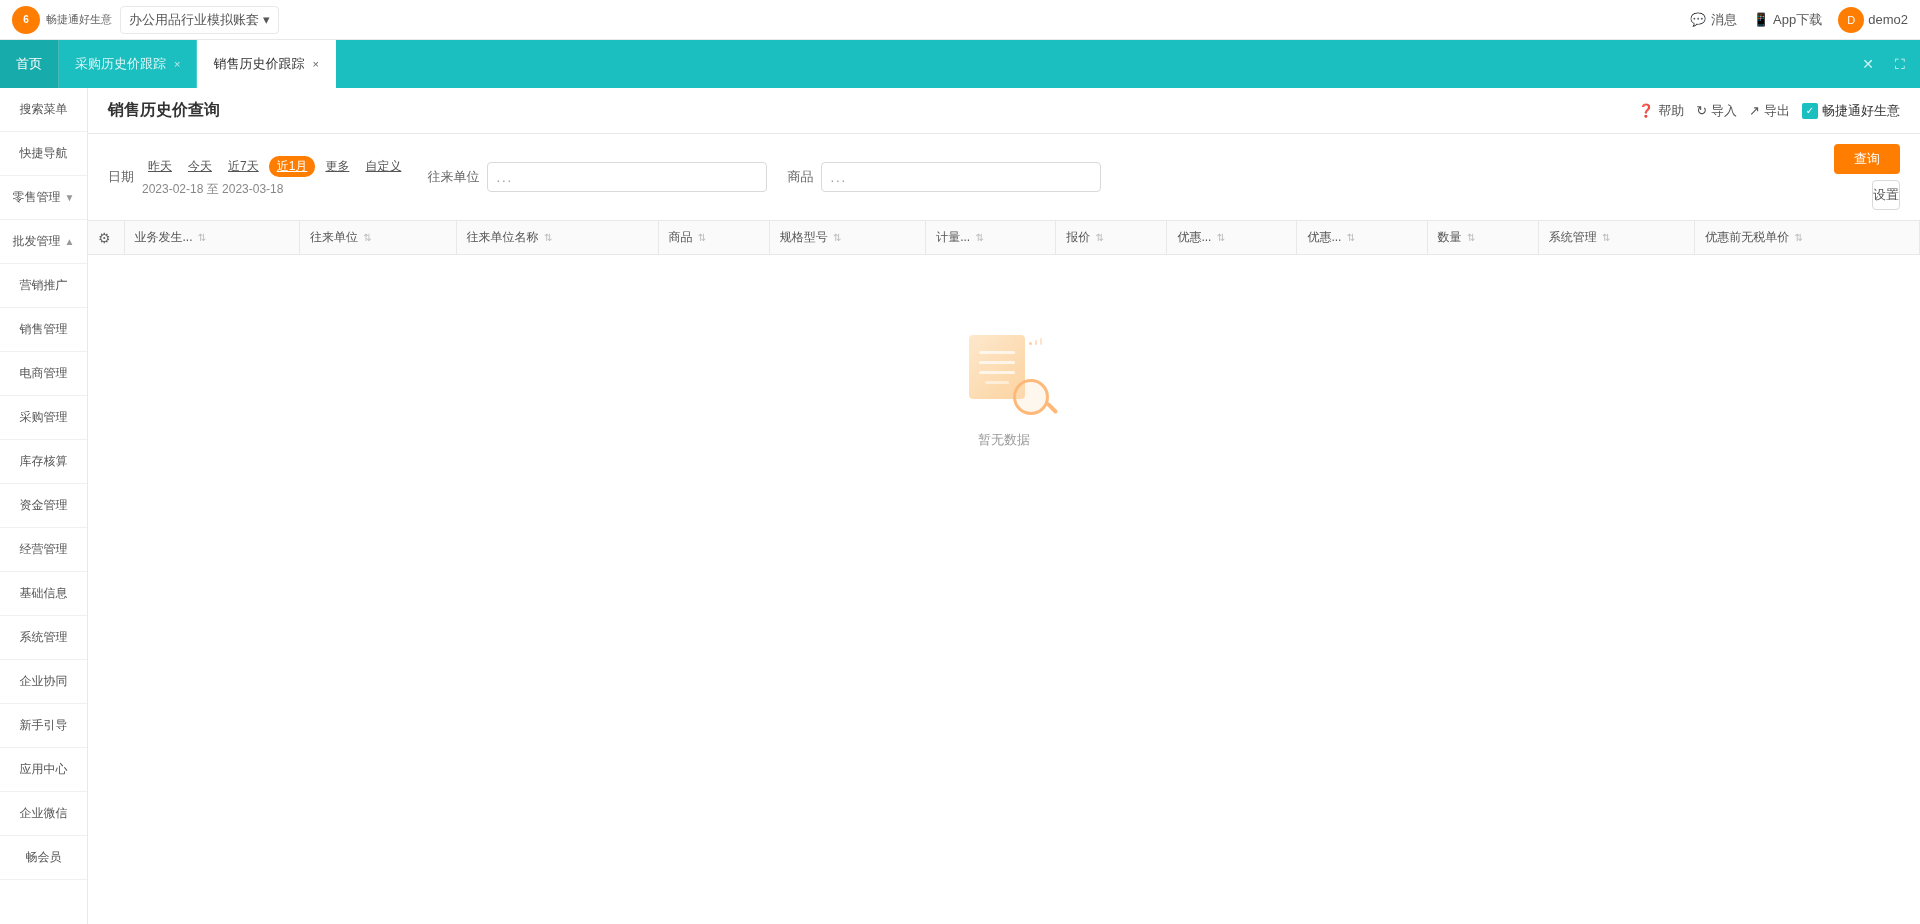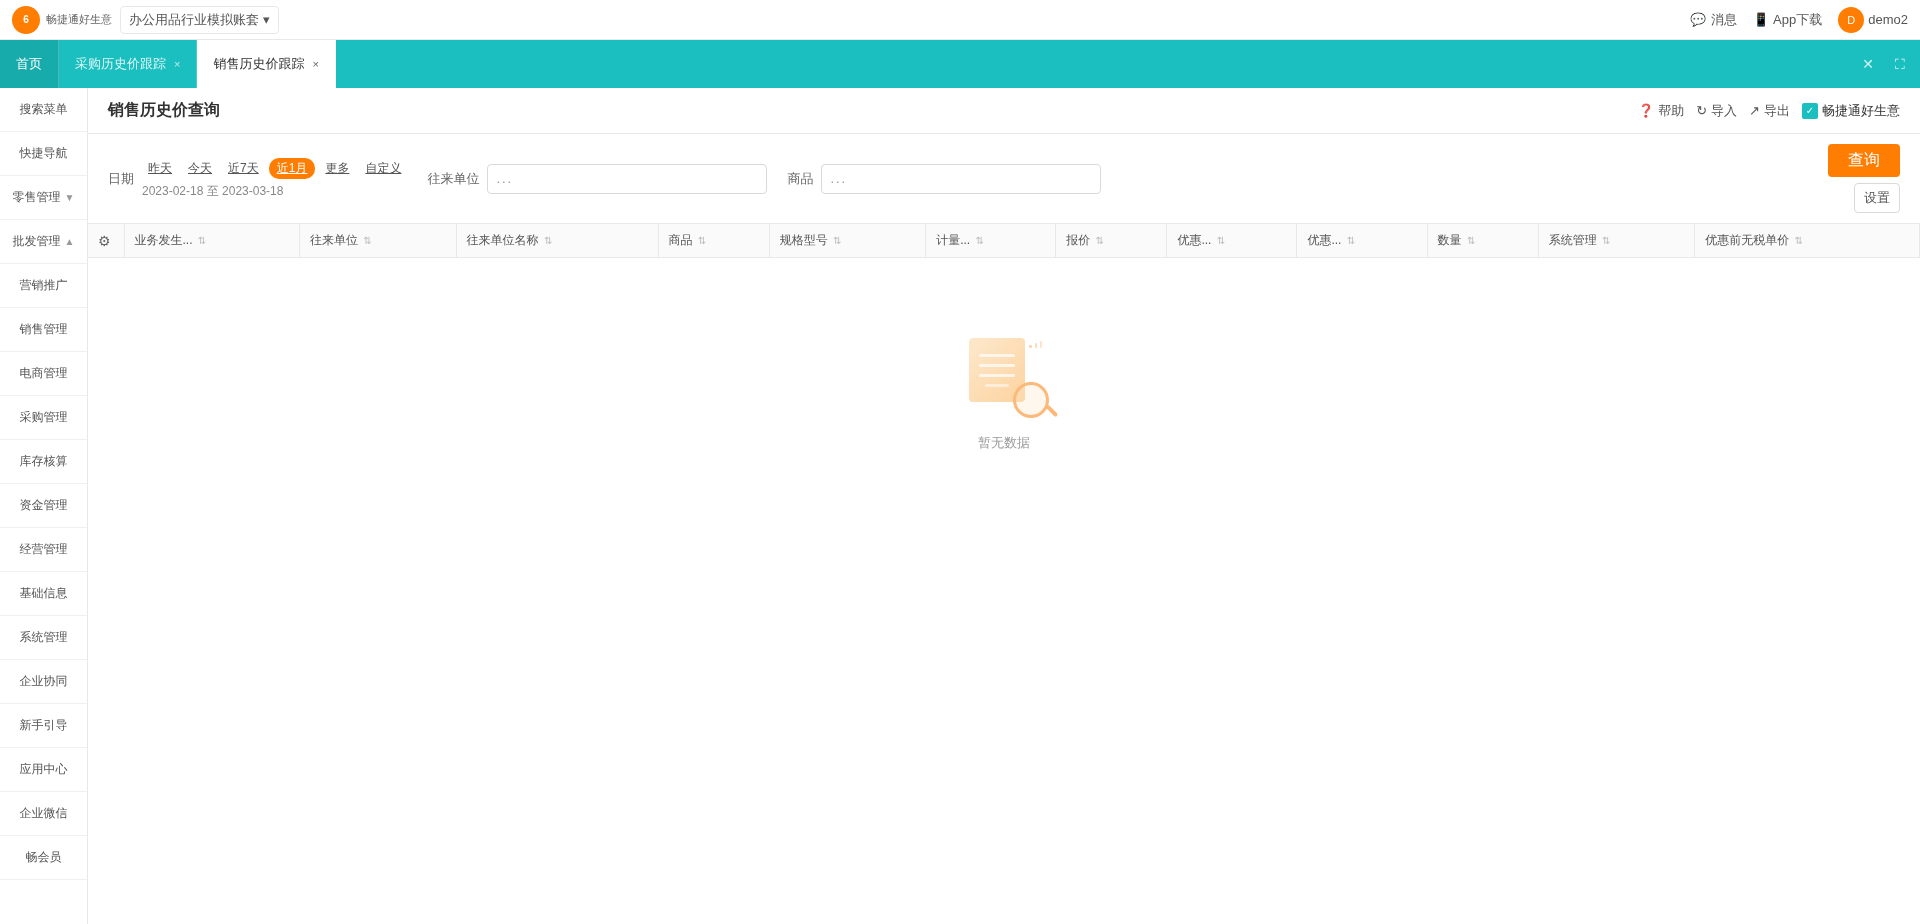--- a/index.html
+++ b/index.html
@@ -51,22 +51,22 @@
     .filter-area { background: white; padding: 10px 20px 10px 20px; border-bottom: 1px solid #e8e8e8; flex-shrink: 0; }
     .filter-row { display: flex; align-items: center; gap: 20px; flex-wrap: wrap; }
     .filter-group { display: flex; align-items: center; gap: 8px; }
     .filter-label { font-size: 13px; color: #666; white-space: nowrap; }
     .date-shortcuts { display: flex; align-items: center; gap: 4px; }
     .date-btn { font-size: 12px; color: #555; padding: 2px 6px; cursor: pointer; border-radius: 3px; text-decoration: underline; }
     .date-btn.active { background: #ff7d00; color: white; border-radius: 10px; padding: 2px 8px; }
     .date-range { font-size: 12px; color: #888; margin-top: 2px; }
     .filter-input { border: 1px solid #d9d9d9; border-radius: 4px; padding: 4px 8px; font-size: 13px; color: #333; width: 280px; display: flex; align-items: center; justify-content: space-between; cursor: pointer; background: white; min-height: 30px; }
     .filter-input-dots { color: #999; letter-spacing: 2px; }
-    .query-btn { background: #ff7d00; color: white; border: none; border-radius: 4px; padding: 6px 20px; font-size: 16px; cursor: pointer; }
-    .settings-btn { border: 1px solid #d9d9d9; background: white; color: #555; border-radius: 4px; padding: 5px 9px; font-size: 13px; cursor: pointer; margin-left: 40px; }
+    .query-btn { background: #ff7d00; color: white; border: none; border-radius: 4px; padding: 6px 20px; font-size: 13px; cursor: pointer; }
+    .settings-btn { border: 1px solid #d9d9d9; background: white; color: #555; border-radius: 4px; padding: 5px 0; font-size: 13px; cursor: pointer; margin-left: 40px; }
     .filter-date-col { display: flex; flex-direction: column; gap: 2px; }
 
     
     .table-container { background: white; margin: 0; flex: 1; overflow: auto; }
     .data-table { width: 100%; border-collapse: collapse; }
     .data-table th { background: #fafafa; border-bottom: 1px solid #e8e8e8; border-right: 1px solid #e8e8e8; padding: 8px 10px; font-size: 12px; color: #555; font-weight: 500; text-align: left; white-space: nowrap; }
     .data-table th .sort-icon { font-size: 10px; color: #bbb; margin-left: 2px; }
     .gear-col { width: 36px; text-align: center; }
     .gear-icon-th { color: #666; font-size: 14px; cursor: pointer; }
 

